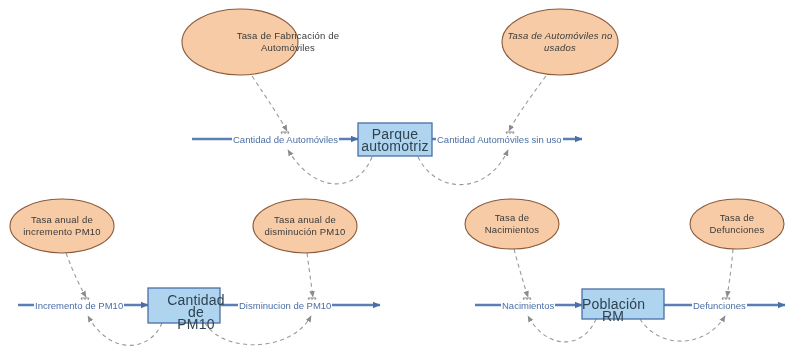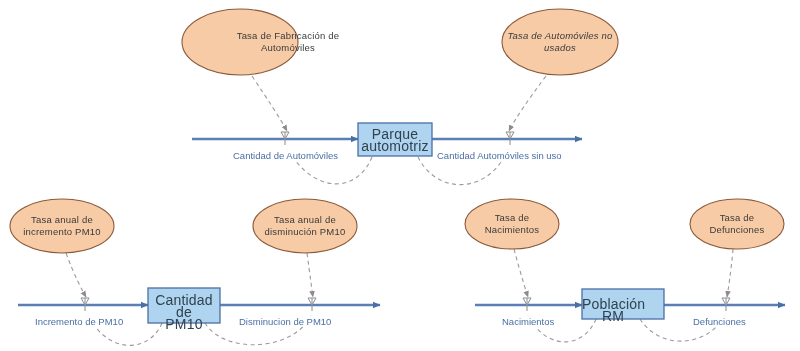--- a/index.html
+++ b/index.html
@@ -28,21 +28,20 @@
 
   
   .flow-label{
     position:absolute;
     color:#4a6fa5;
     font-size:9.5px;
     line-height:11px;
     white-space:nowrap;
     background:#ffffff;
     padding:0 1px;
-    margin-top:16px;
   }
 </style>
 </head>
 <body>
 
 <div id="canvas">
   <svg id="diagram-svg" viewBox="0 0 800 351" xmlns="http://www.w3.org/2000/svg">
     <defs>
       <marker id="flowArrow" markerWidth="9" markerHeight="9" refX="7.5" refY="4" orient="auto" markerUnits="userSpaceOnUse">
         <path d="M0,0.6 L8,4 L0,7.4 z" fill="#4a6fa5"></path>
@@ -128,17 +127,17 @@
       <div class="node-label aux-label" style="left: 10px; width: 104px; top: 214px;">Tasa anual de
 incremento PM10</div>
       <div class="node-label aux-label" style="left: 253px; width: 104px; top: 214px;">Tasa anual de
 disminución PM10</div>
       <div class="node-label aux-label" style="left: 465px; width: 94px; top: 212px;">Tasa de
 Nacimientos</div>
       <div class="node-label aux-label" style="left: 690px; width: 94px; top: 212px;">Tasa de
 Defunciones</div>
       <div class="node-label stock-label" style="left: 358px; width: 74px; top: 127.5px;">Parque
 automotriz</div>
-      <div class="node-label stock-label" style="left: 148px; width: 72px; top: 293.5px;">Cantidad de
+      <div class="node-label stock-label" style="left: 160px; width: 72px; top: 293.5px;">Cantidad de
 PM10</div>
       <div class="node-label stock-label" style="left: 582px; width: 62px; top: 298px;">Población RM</div>
     </div>
 </div>
 
 </body></html>

